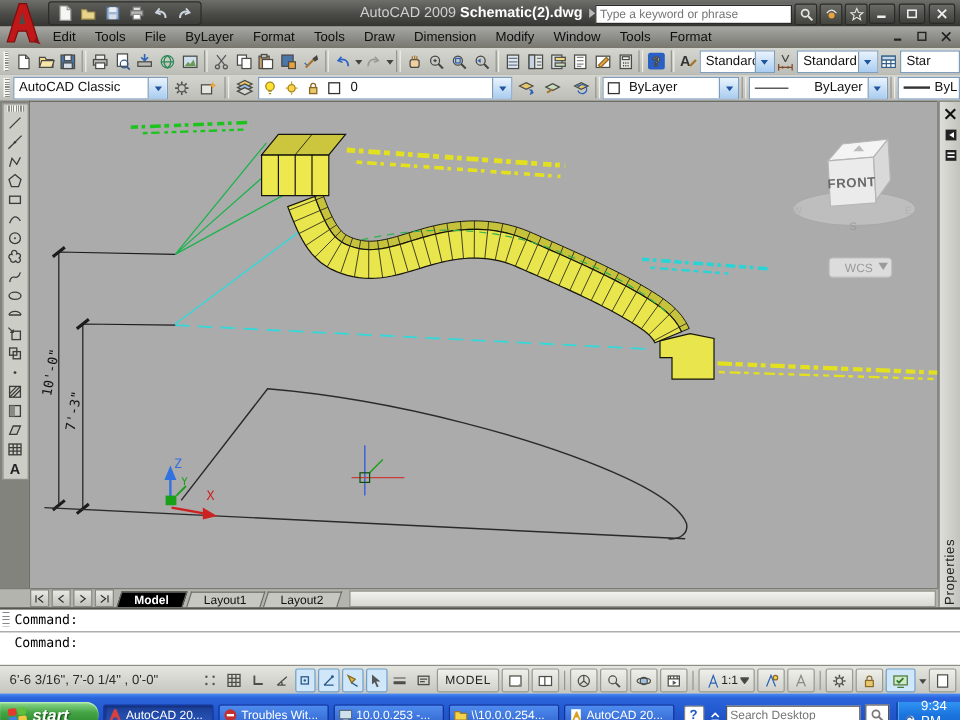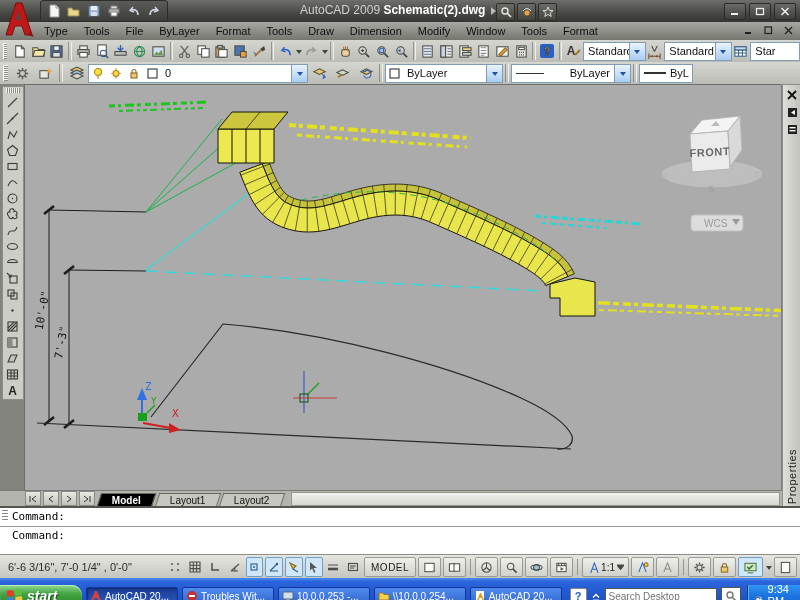--- a/index.html
+++ b/index.html
@@ -1,21 +1,21 @@
 <!DOCTYPE html>
 <html><head>
 <meta charset="utf-8">
 <style>
   html,body{margin:0;padding:0}
   body{width:800px;height:600px;position:relative;overflow:hidden;background:#7e7e7a;
        font-family:"Liberation Sans",sans-serif;font-size:11px;color:#111;-webkit-font-smoothing:antialiased}
   .abs{position:absolute}
   
   #titlebar{left:0;top:0;width:800px;height:22px;background:linear-gradient(#6e6e6a,#4a4a46 55%,#353532);
-            display:flex;color:#ddd}
+            display:flex;align-items:center;color:#ddd}
   #acad-logo{position:absolute;left:2px;top:1px;width:32px;height:37px;z-index:50}
   .qat{display:flex;gap:2px;margin-left:40px;align-items:center;background:linear-gradient(#5c5c58,#3c3c38);
        border:1px solid #2c2c28;border-radius:3px;padding:1px 4px}
   .qbtn{width:18px;height:16px;display:flex;align-items:center;justify-content:center}
   #title-text{position:absolute;left:300px;top:3px;width:200px;text-align:center;font-size:12px;color:#cfcfcf;white-space:nowrap}
   #title-text b{color:#fff}
   .tb-caret{display:inline-block;width:0;height:0;border:4px solid transparent;border-left:5px solid #bbb;margin-left:6px;vertical-align:middle}
   #infocenter{position:absolute;left:496px;top:3px;display:flex;align-items:center;gap:2px}
   #search-kw{width:156px;height:14px;border:1px solid #2a2a28;font-size:10px;padding:0 3px;color:#333;font-family:"Liberation Sans",sans-serif}
   .ic-btn{width:17px;height:16px;background:linear-gradient(#6a6a66,#44443f);border:1px solid #2c2c28;border-radius:2px;
@@ -150,20 +150,21 @@
         <svg width="14" height="14" viewBox="0 0 14 14">
           <path d="M3,11 C3,6 7,5 10,6" stroke="#cfd6e2" fill="none" stroke-width="1.6"></path>
           <path d="M8,3 L11,6.5 L7,8" stroke="#cfd6e2" fill="none" stroke-width="1.4"></path>
         </svg>
       </span>
   </div>
   <div id="title-text">
     <span>AutoCAD 2009</span>&nbsp;<b>Schematic(2).dwg</b><span class="tb-caret"></span>
   </div>
   <div id="infocenter">
+    <input id="search-kw" placeholder="Type a keyword or phrase" style="">
     <span class="ic-btn">
         <svg width="12" height="12" viewBox="0 0 12 12">
           <circle cx="5" cy="5" r="3" stroke="#e8e8e4" fill="none" stroke-width="1.4"></circle>
           <line x1="7.5" y1="7.5" x2="11" y2="11" stroke="#e8e8e4" stroke-width="1.6"></line>
         </svg>
       </span>
     <span class="ic-btn">
         <svg width="12" height="12" viewBox="0 0 12 12">
           <circle cx="6" cy="7" r="2.5" fill="#e8a33c"></circle>
           <path d="M2,5 Q6,0 10,5" stroke="#e8e8e4" fill="none"></path>
@@ -197,21 +198,21 @@
 <div id="acad-logo">
   <svg width="32" height="37" viewBox="0 0 32 37">
     <polygon points="4,34 14,2 20,2 30,34 23,34 20,25 13,25 10,34" fill="#c01818" stroke="#7e0d0d"></polygon>
     <polygon points="14,19 19,19 16.5,9" fill="#4c4c48"></polygon>
     <polygon points="26,34 32,36 28,30" fill="#8a1212"></polygon>
   </svg>
 </div>
 
 <div id="menubar" class="abs">
   <span style="width:36px"></span>
-  <span class="menu-item">Type</span>
+  <span class="menu-item">Edit</span>
   <span class="menu-item">Tools</span>
   <span class="menu-item">File</span>
   <span class="menu-item">ByLayer</span>
   <span class="menu-item">Format</span>
   <span class="menu-item">Tools</span>
   <span class="menu-item">Draw</span>
   <span class="menu-item">Dimension</span>
   <span class="menu-item">Modify</span>
   <span class="menu-item">Window</span>
   <span class="menu-item">Tools</span>
@@ -442,20 +443,24 @@
         <rect x="2" y="3" width="12" height="3.3" fill="#c8d8e8" stroke="#35628c"></rect>
       </svg>
     </span>
   <div class="combo" style="width:60px">
       <span class="txt">Star</span>
     </div>
 </div>
 
 <div id="trow2" class="trow abs">
   <span class="grip"></span>
+  <div class="combo" style="width:132px">
+      <span class="txt">AutoCAD Classic</span>
+      <span class="ca"></span>
+    </div>
   <span class="tbtn">
       <svg width="15" height="15" viewBox="0 0 16 16">
         <circle cx="8" cy="8" r="3.2" stroke="#555"></circle>
         <path d="M8,2 v2.5 M8,11.5 v2.5 M2,8 h2.5 M11.5,8 h2.5 M3.7,3.7 l1.8,1.8 M10.5,10.5 l1.8,1.8 M12.3,3.7 l-1.8,1.8 M5.5,10.5 l-1.8,1.8" stroke="#555" stroke-width="1.5"></path>
       </svg>
     </span>
   <span class="tbtn">
       <svg width="15" height="15" viewBox="0 0 16 16">
         <rect x="2" y="5" width="9" height="8" fill="#e6e6e0"></rect>
         <path d="M12,2 l1,2.5 2.5,1 -2.5,1 -1,2.5 -1,-2.5 -2.5,-1 2.5,-1 z" fill="#e8a33c" stroke="none"></path>

